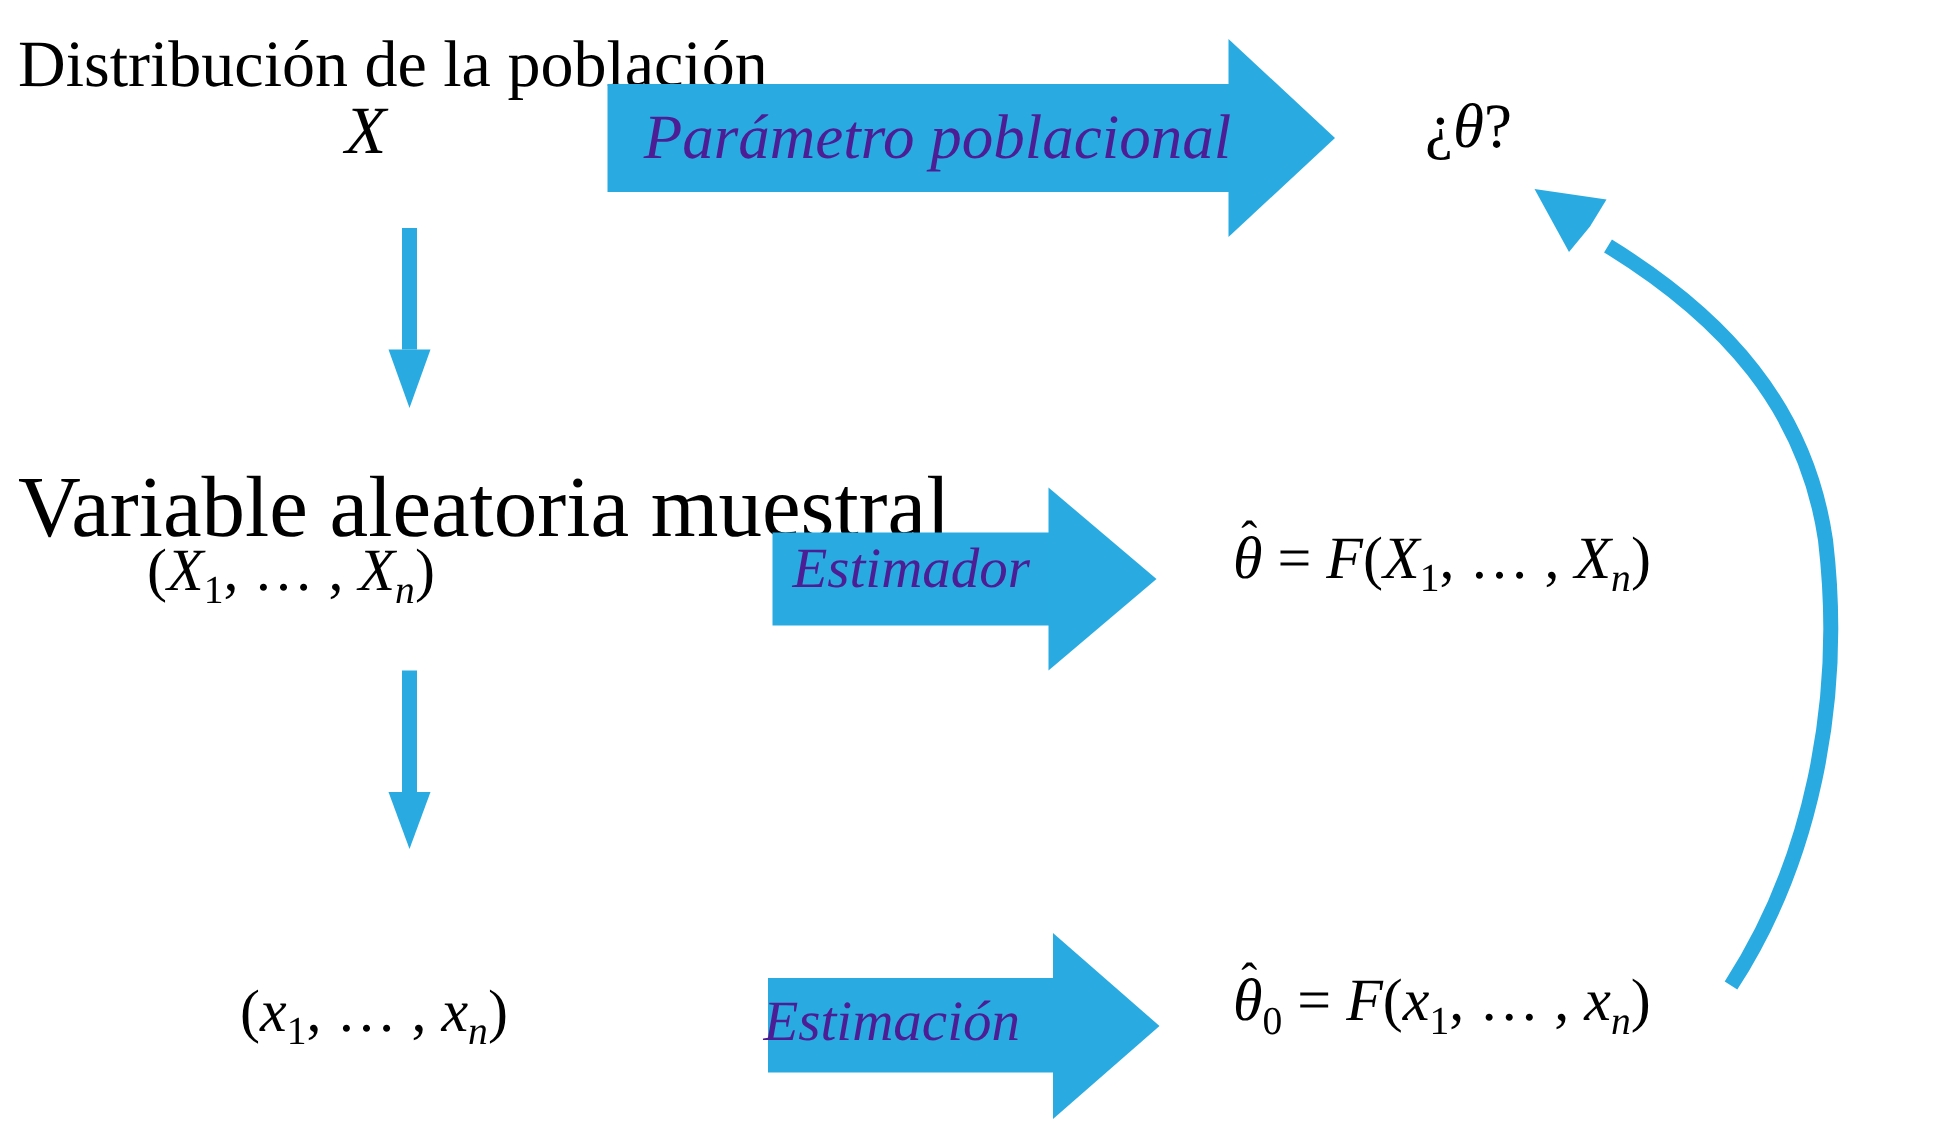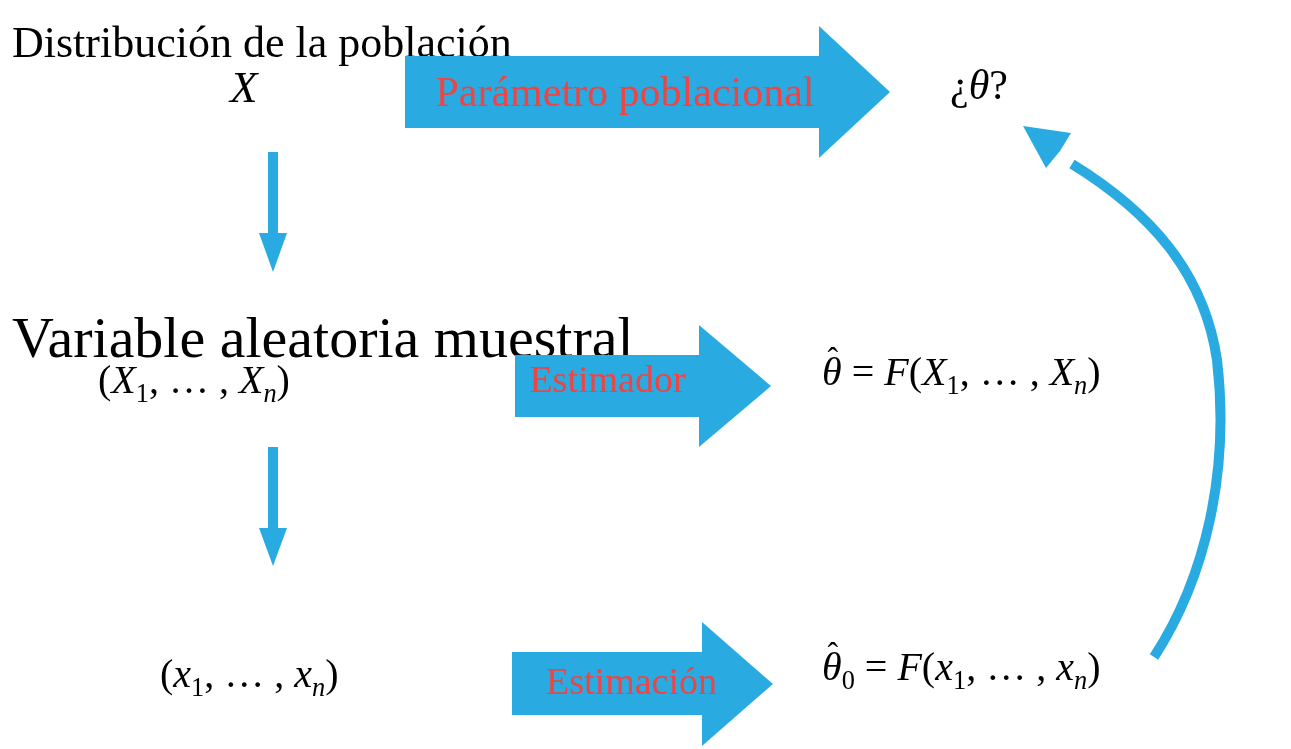--- a/index.html
+++ b/index.html
@@ -7,21 +7,21 @@
           font-family:"Liberation Serif","DejaVu Serif",serif;color:#000;}
   .t{position:absolute;white-space:nowrap;line-height:1.12;}
   .it{font-style:italic;}
   sub.sb{font-size:0.66em;line-height:0;}
   
   .abody{position:absolute;background:#29abe2;}
   .tri-right{position:absolute;width:0;height:0;
              border-top:60px solid transparent;border-bottom:60px solid transparent;
              border-left:70px solid #29abe2;}
   .arrow-label{position:absolute;display:flex;align-items:center;justify-content:center;
-               color:#ef4444;white-space:nowrap;}
+               color:#4c1d95;white-space:nowrap;font-style:italic;}
   
   .shaft{position:absolute;width:10px;background:#29abe2;}
   .tri-down{position:absolute;width:0;height:0;
             border-left:14px solid transparent;border-right:14px solid transparent;
             border-top:39px solid #29abe2;}
   .curve{position:absolute;}
   
   .hat-wrap{position:relative;display:inline-block;}
   .hat-mark{position:absolute;left:55%;top:-0.26em;transform:translateX(-50%);
             font-size:0.8em;font-style:normal;line-height:1;}
@@ -61,21 +61,21 @@
   <div>
     <div class="shaft" style="left:268px;top:447px;height:81px;"></div>
     <div class="tri-down" style="left:259px;top:528px;border-top-width:38px;"></div>
   </div>
 
   <div class="t" style="left:160px;top:652px;font-size:40px;"><span>(</span><span class="it">x</span><sub class="sb">1</sub><span>, … , </span><span class="it">x</span><sub class="sb it">n</sub><span>)</span></div>
 
   <div>
     <div class="abody" style="left:512px;top:652px;width:191px;height:63px;"></div>
     <div class="tri-right" style="left:702px;top:622px;border-top-width:62px;border-bottom-width:62px;border-left-width:71px;"></div>
-    <div class="arrow-label" style="left:512px;top:652px;width:191px;height:58px;font-size:38px;padding-left:24px;">Estimación</div>
+    <div class="arrow-label" style="left:499px;top:652px;width:191px;height:58px;font-size:38px;">Estimación</div>
   </div>
 
   <div class="t" style="left:822px;top:645px;font-size:40px;"><span class="hat-wrap"><span class="it">θ</span><span class="hat-mark">ˆ</span></span><sub class="sb">0</sub><span> = </span><span class="it">F</span><span>(</span><span class="it">x</span><sub class="sb">1</sub><span>, … , </span><span class="it">x</span><sub class="sb it">n</sub><span>)</span></div>
 
   <svg class="curve" style="left:1000px;top:90px;" width="291" height="580" viewBox="1000 90 291 580" aria-hidden="true">
     <path d="M 1154 657 C 1206 577 1230 470 1217 360 C 1204 272 1150 212 1072 164" stroke="#29abe2" stroke-width="10" fill="none"></path>
     <polygon points="1023,126 1071,133 1060,151 1046,168" fill="#29abe2"></polygon>
   </svg>
 
 </div>

